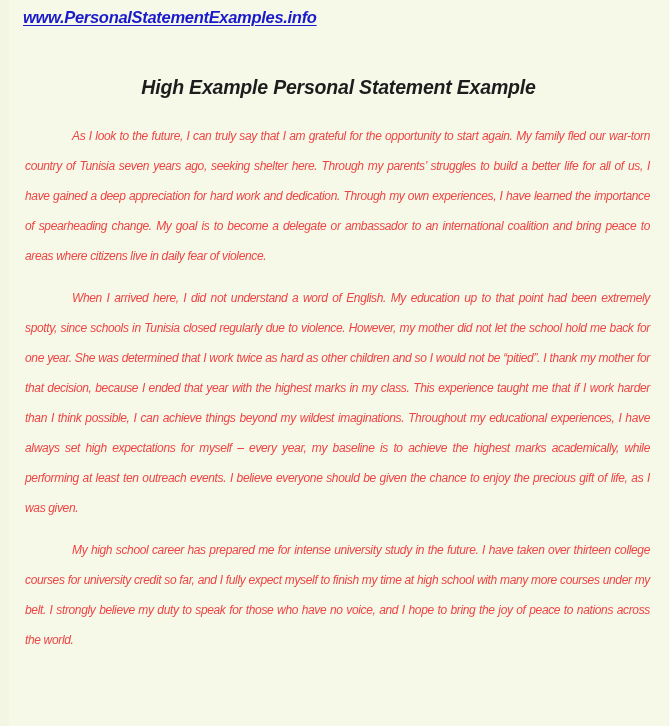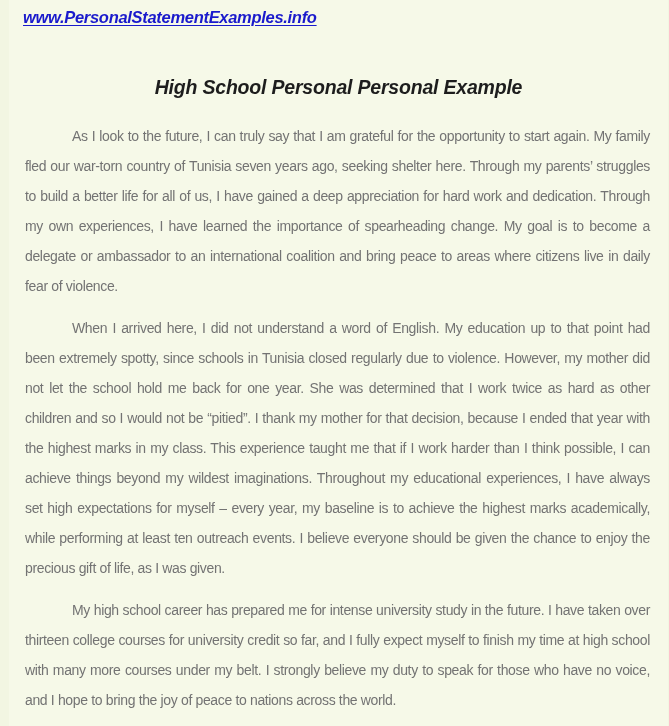--- a/index.html
+++ b/index.html
@@ -63,43 +63,44 @@
     box-sizing: border-box;
     padding: 0 18px 0 16px;
     margin-top: 22px;
   }
 
   .essay-para {
     margin: 0 0 12px 0;
     text-indent: 47px;
     text-align: justify;
     font-family: "Liberation Sans", sans-serif;
+    font-style: italic;
     font-weight: 500;
-    font-size: 14px;
+    font-size: 12px;
     line-height: 30px;
-    color: #737373;
+    color: #ef4444;
     letter-spacing: -0.35px;
     word-spacing: 0px;
     hyphens: none;
   }
 
   .essay-para:last-child {
     margin-bottom: 0;
   }
 </style>
 </head>
 <body>
 
 <div class="page">
 
   <div class="header-bar">
     <a class="site-link">www.PersonalStatementExamples.info</a>
   </div>
 
-  <h1 class="doc-title">High School Personal Personal Example</h1>
+  <h1 class="doc-title">High Example Personal Statement Example</h1>
 
   <div class="body-copy">
     <p class="essay-para">As I look to the future, I can truly say that I am grateful for the opportunity to start again. My family fled our war-torn country of Tunisia seven years ago, seeking shelter here. Through my parents’ struggles to build a better life for all of us, I have gained a deep appreciation for hard work and dedication. Through my own experiences, I have learned the importance of spearheading change. My goal is to become a delegate or ambassador to an international coalition and bring peace to areas where citizens live in daily fear of violence.</p>
     <p class="essay-para">When I arrived here, I did not understand a word of English. My education up to that point had been extremely spotty, since schools in Tunisia closed regularly due to violence. However, my mother did not let the school hold me back for one year. She was determined that I work twice as hard as other children and so I would not be “pitied”. I thank my mother for that decision, because I ended that year with the highest marks in my class. This experience taught me that if I work harder than I think possible, I can achieve things beyond my wildest imaginations. Throughout my educational experiences, I have always set high expectations for myself – every year, my baseline is to achieve the highest marks academically, while performing at least ten outreach events. I believe everyone should be given the chance to enjoy the precious gift of life, as I was given.</p>
     <p class="essay-para">My high school career has prepared me for intense university study in the future. I have taken over thirteen college courses for university credit so far, and I fully expect myself to finish my time at high school with many more courses under my belt. I strongly believe my duty to speak for those who have no voice, and I hope to bring the joy of peace to nations across the world.</p>
   </div>
 
 </div>
 
 </body></html>

